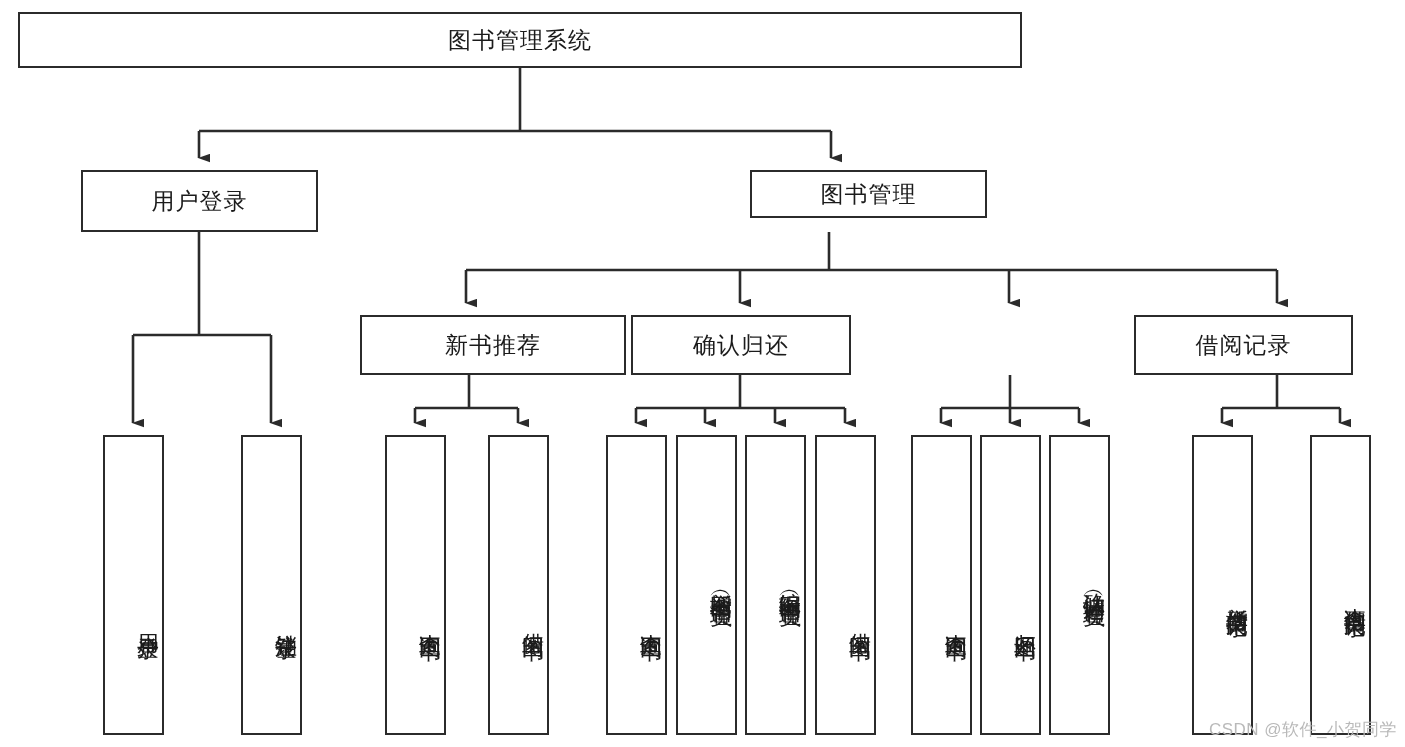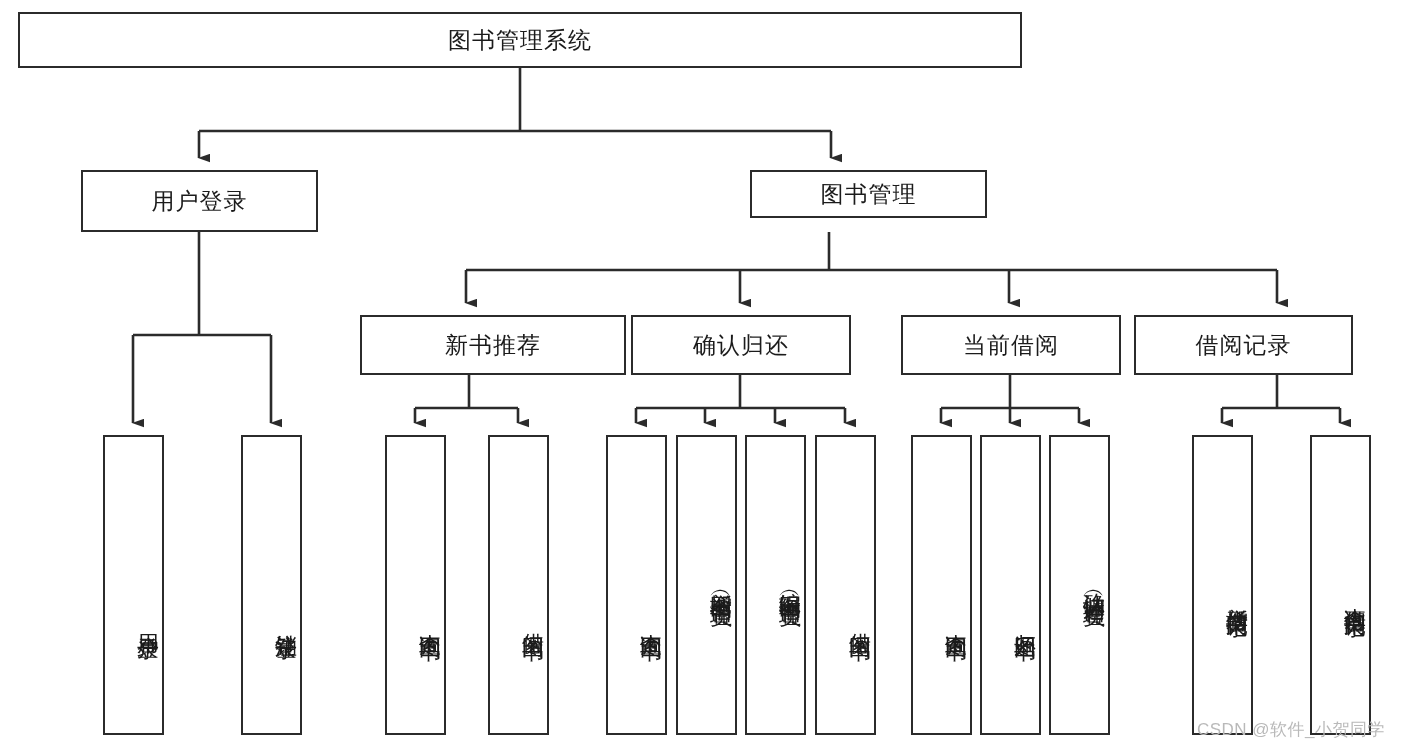--- a/index.html
+++ b/index.html
@@ -5,21 +5,21 @@
   html,body{margin:0;padding:0;background:#fff;}
   body{width:1405px;height:747px;font-family:"Liberation Sans","DejaVu Sans",sans-serif;}
   #stage{position:relative;width:1405px;height:747px;overflow:hidden;background:#fff;}
   #edges{position:absolute;left:0;top:0;width:1405px;height:747px;}
   .node{position:absolute;box-sizing:border-box;border:2.5px solid #2b2b2b;background:#fff;
         display:flex;align-items:center;justify-content:center;color:#1b1b1b;}
   .node.h{font-size:23px;letter-spacing:1px;}
   .node.v{writing-mode:vertical-rl;text-orientation:upright;font-size:22px;line-height:1.25;
           padding:10px 0;align-items:flex-start;justify-content:center;letter-spacing:2px;}
   .node.v.top{align-items:flex-start;}
-  .watermark{position:absolute;right:20px;bottom:6px;font-size:17px;color:#b9b9b9;
+  .watermark{position:absolute;right:8px;bottom:6px;font-size:17px;color:#b9b9b9;
              letter-spacing:0.5px;white-space:nowrap;}
 </style>
 </head>
 <body>
 
 <div id="stage">
 
   <svg id="edges" viewBox="0 0 1405 747">
     <defs>
       <marker id="arw" markerWidth="10" markerHeight="12" refX="4.2" refY="11" orient="auto" markerUnits="userSpaceOnUse">
@@ -70,21 +70,20 @@
     </g>
   </svg>
 
   <div class="node h" style="left:18px;top:12px;width:1004px;height:56px;">图书管理系统</div>
 
   <div class="node h" style="left:81px;top:170px;width:237px;height:62px;">用户登录</div>
   <div class="node h" style="left:750px;top:170px;width:237px;height:48px;">图书管理</div>
 
   <div class="node h" style="left:360px;top:315px;width:266px;height:60px;">新书推荐</div>
   <div class="node h" style="left:631px;top:315px;width:220px;height:60px;">确认归还</div>
-  <div class="node h" style="left:901px;top:315px;width:220px;height:60px;">当前借阅</div>
   <div class="node h" style="left:1134px;top:315px;width:219px;height:60px;">借阅记录</div>
 
   <div class="node v" style="left:103px;top:435px;width:61px;height:300px;padding-top:80px;">用户登录</div>
   <div class="node v" style="left:241px;top:435px;width:61px;height:300px;padding-top:80px;">注销登录</div>
 
   <div class="node v" style="left:385px;top:435px;width:61px;height:300px;padding-top:80px;">查询图书</div>
   <div class="node v" style="left:488px;top:435px;width:61px;height:300px;padding-top:80px;">借阅图书</div>
 
   <div class="node v" style="left:606px;top:435px;width:61px;height:300px;padding-top:80px;">查询图书</div>
   <div class="node v top" style="left:676px;top:435px;width:61px;height:300px;padding-top:8px;">新增图书（管理员）</div>

